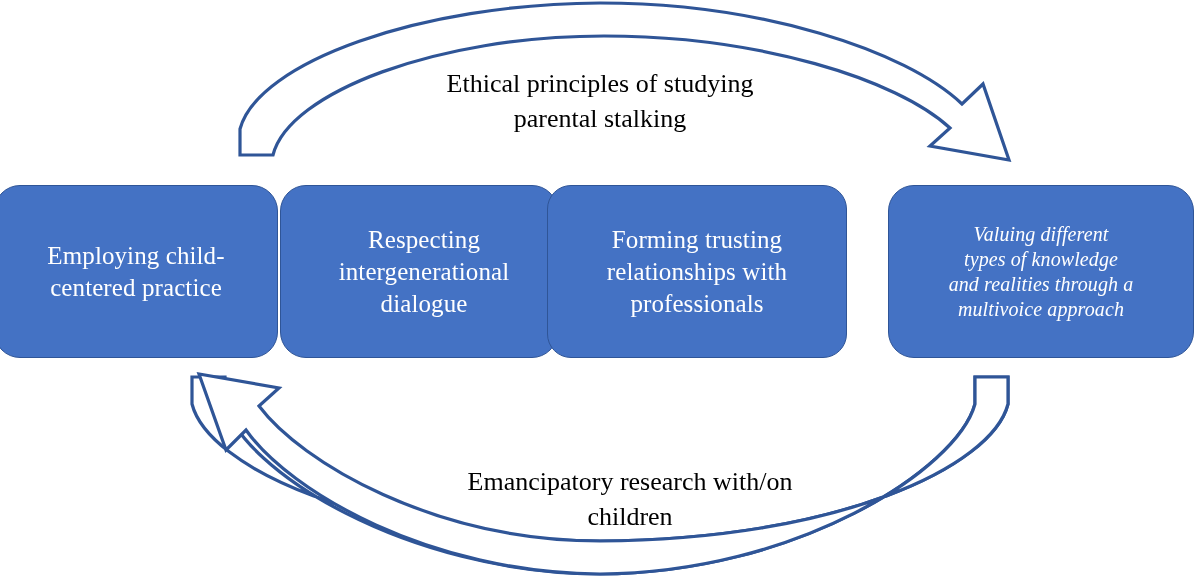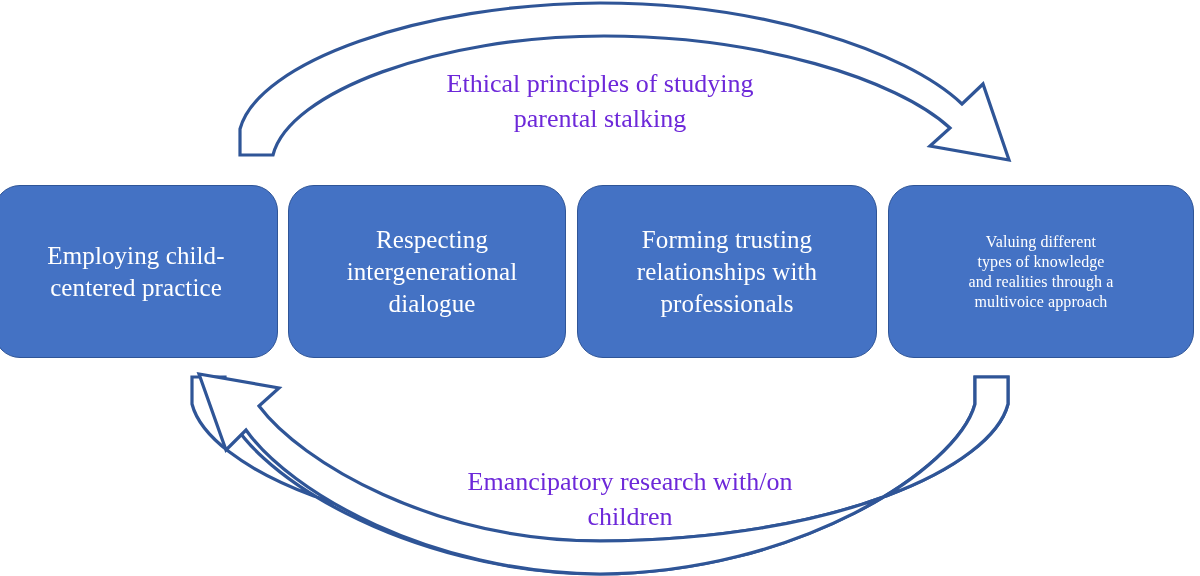--- a/index.html
+++ b/index.html
@@ -54,33 +54,33 @@
     justify-content: center;
     text-align: center;
     color: #ffffff;
     font-size: 25px;
     line-height: 1.28;
     padding: 4px 10px;
     letter-spacing: 0.1px;
   }
 
   .principle-box.b1 { left: -6px;  width: 284px; }
-  .principle-box.b2 { left: 288px; width: 278px; padding-left: 20px; }
-  .principle-box.b3 { left: 577px; width: 300px; }
+  .principle-box.b2 { left: 280px; width: 278px; padding-left: 20px; }
+  .principle-box.b3 { left: 547px; width: 300px; border-radius: 24px; }
   .principle-box.b4 { left: 888px; width: 306px; }
 
-  .principle-box.b4 .box-text { font-size: 16px; line-height: 1.25; }
+  .principle-box.b4 .box-text { font-size: 20px; line-height: 1.25; font-style: italic; }
 
   .box-text { display: block; white-space: pre-line; }
 
   
   .cycle-caption {
     position: absolute;
     text-align: center;
-    color: #6d28d9;
+    color: #000000;
     font-size: 26px;
     line-height: 1.35;
     white-space: pre-line;
     font-family: Liberation Serif, serif;
   }
 
   .cycle-caption.top {
     left: 300px;
     top: 66px;
     width: 600px;

